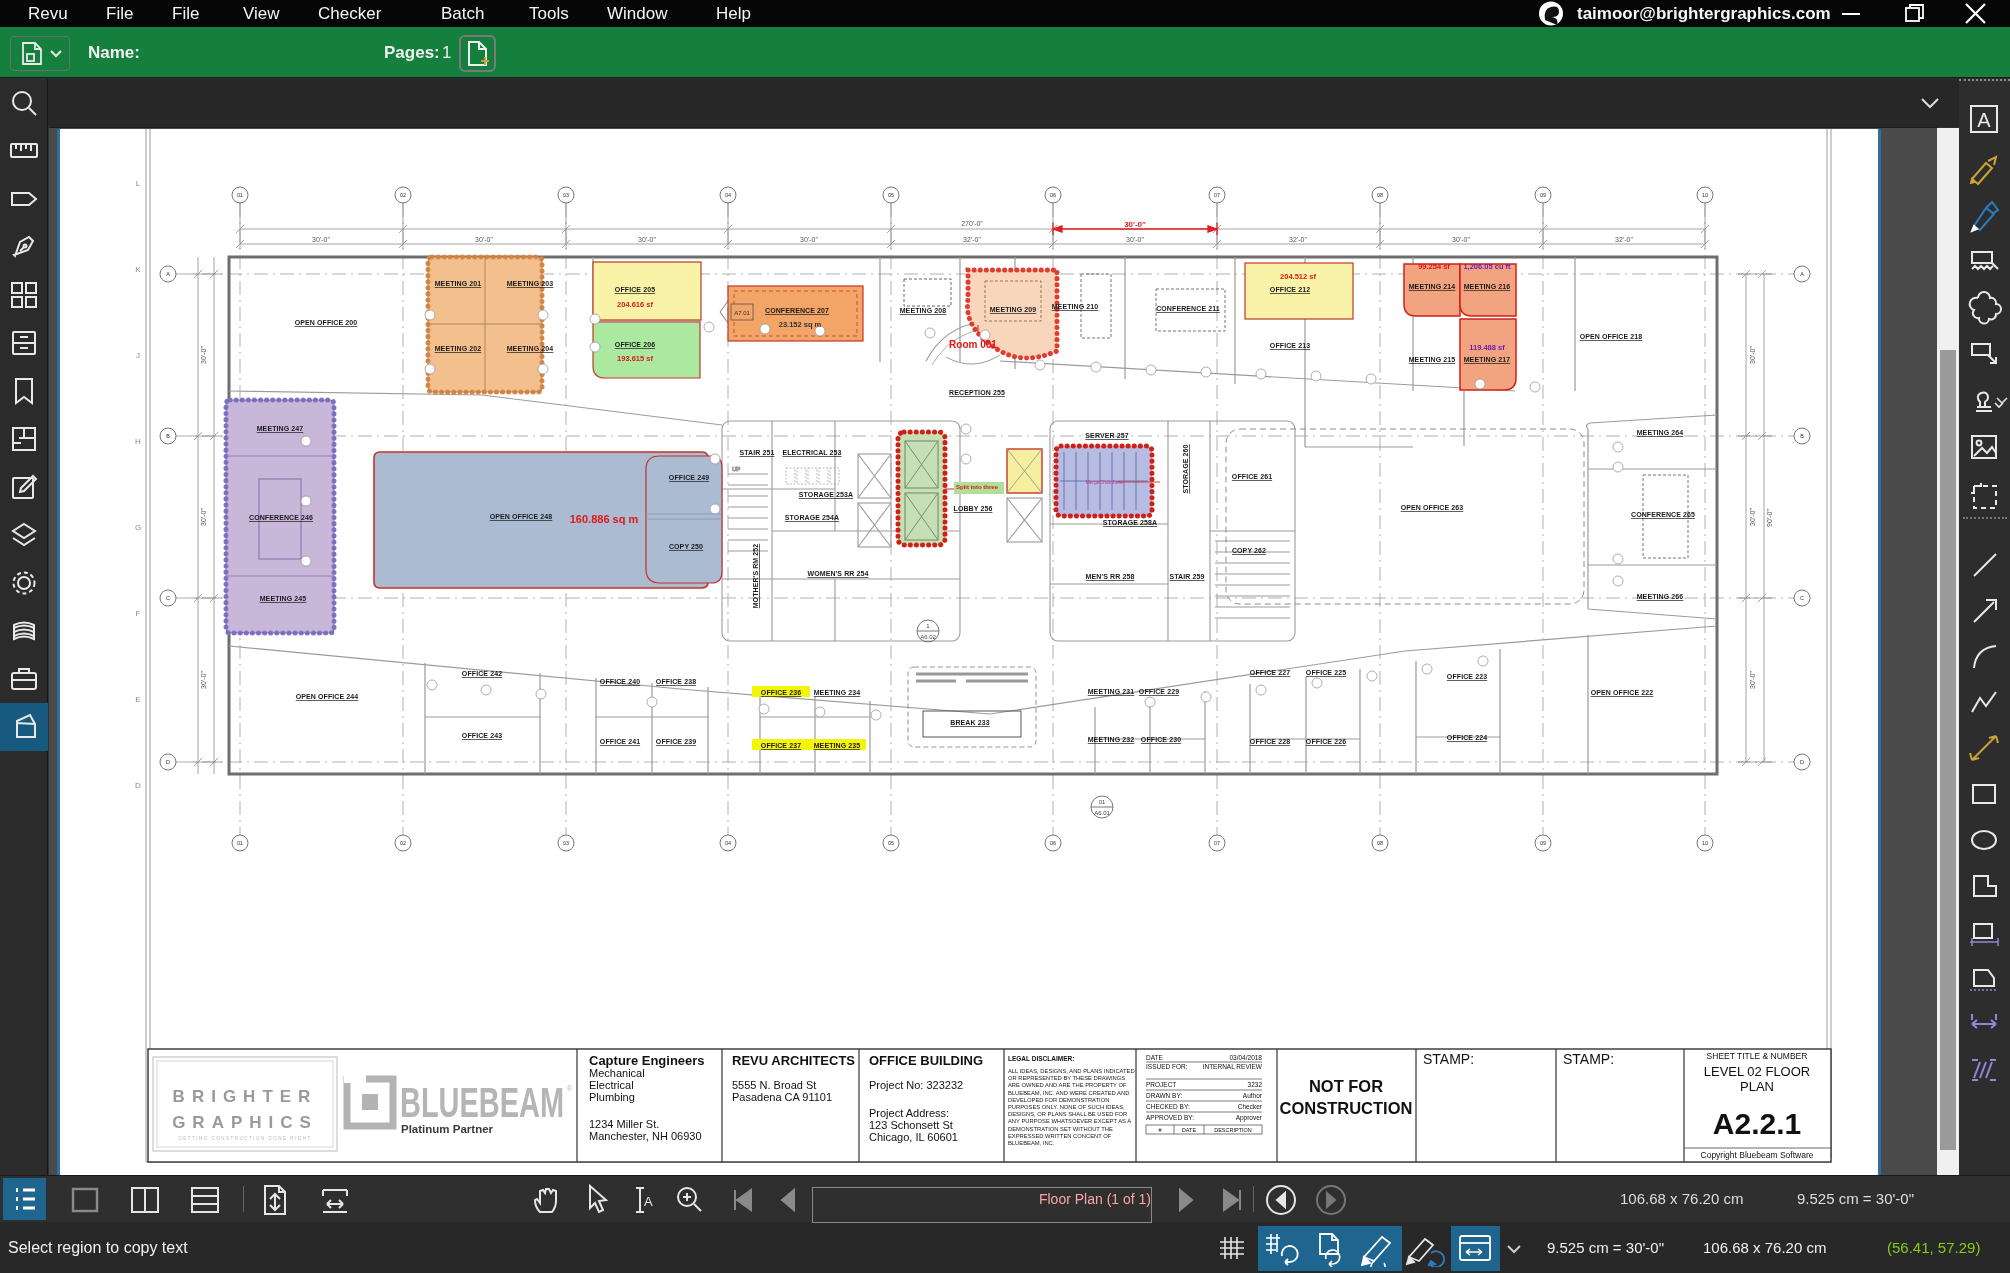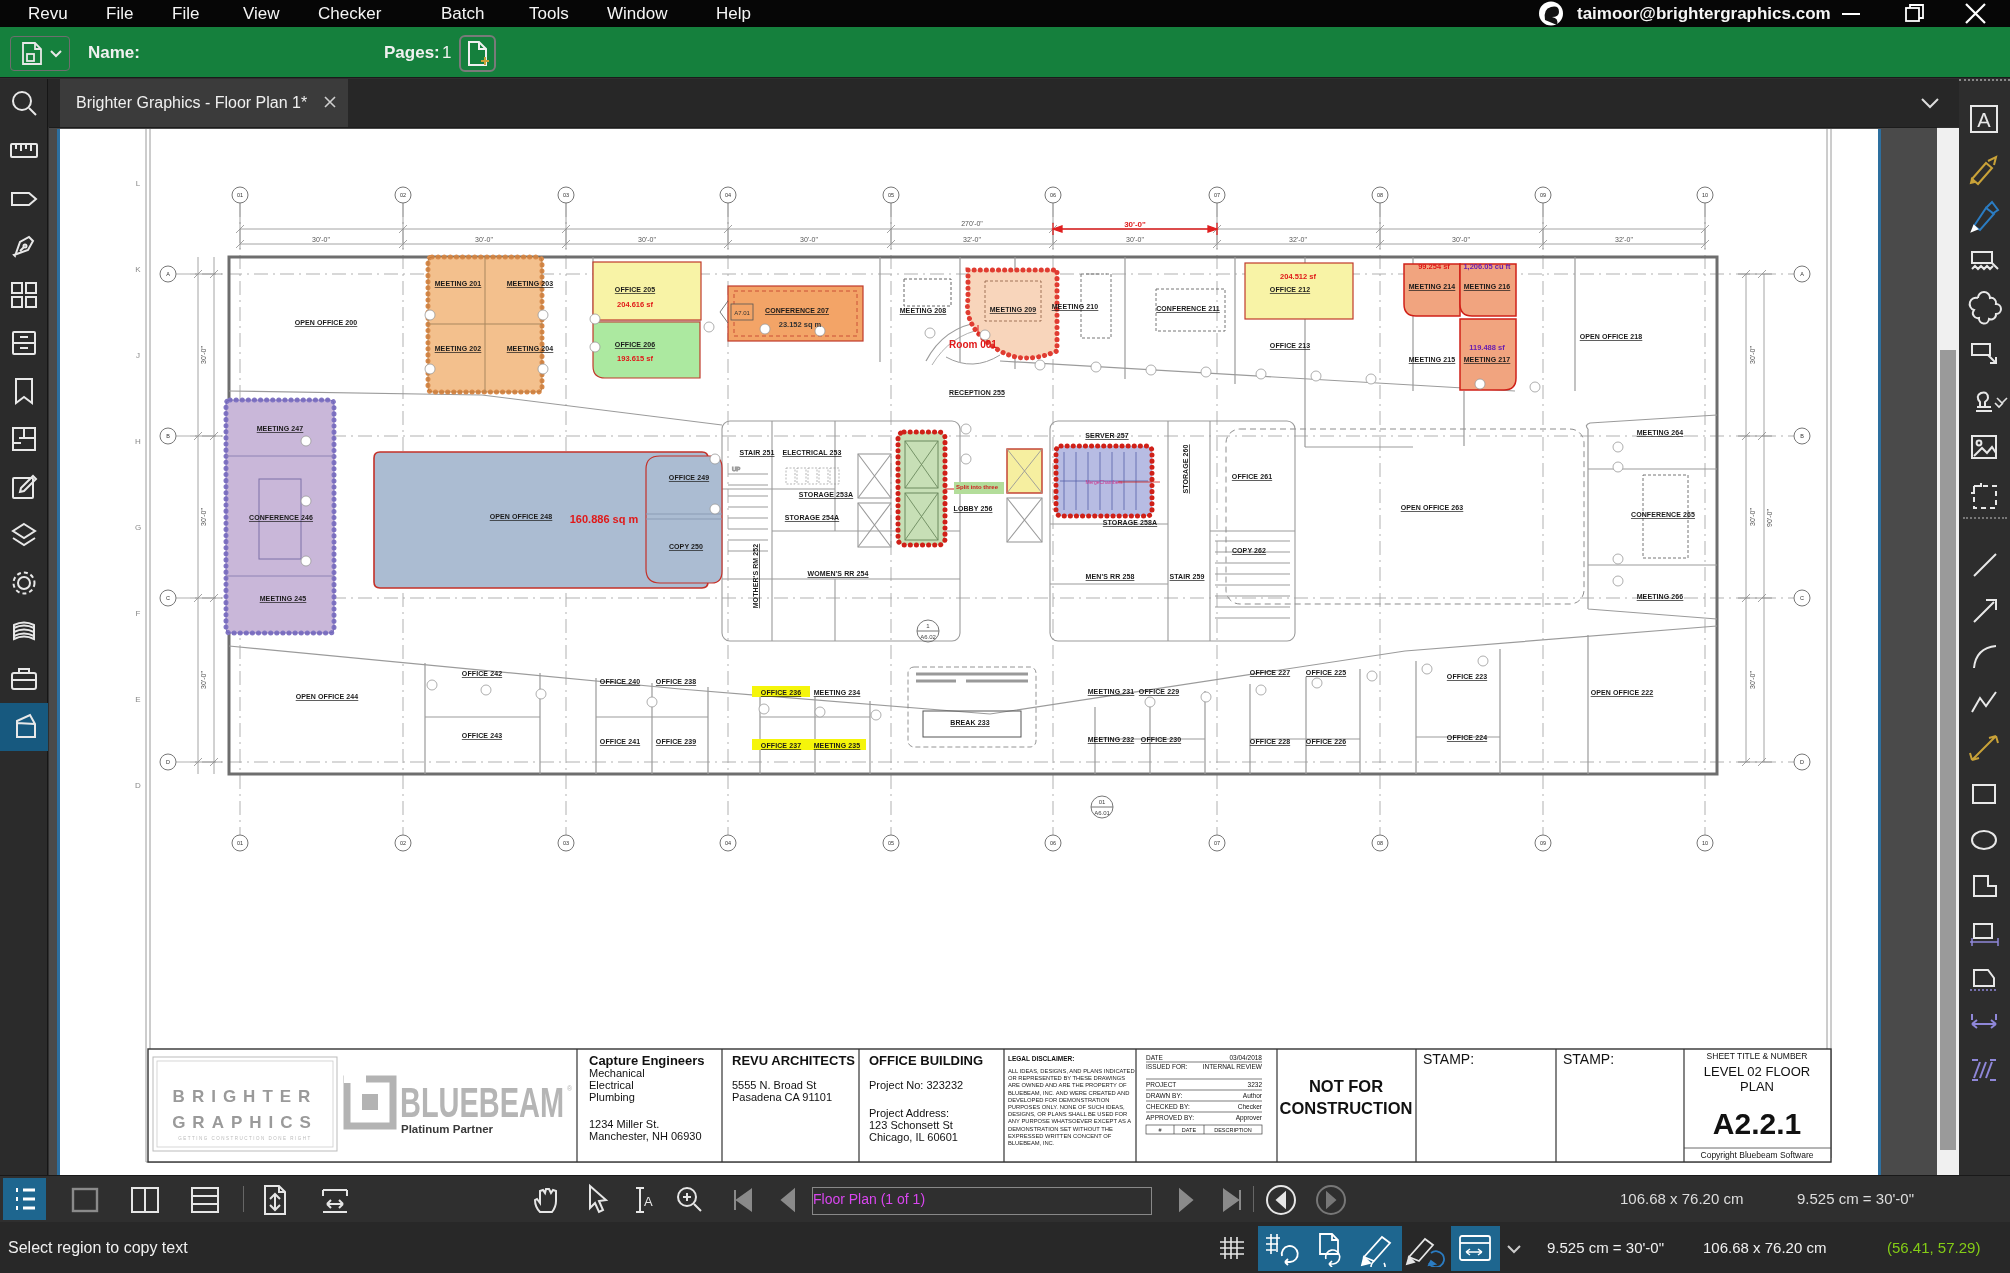--- a/index.html
+++ b/index.html
@@ -113,23 +113,20 @@
       </svg></div>
     <div style="position:absolute;left:0;top:576px;width:48px;height:48px;"><svg width="48" height="48" viewBox="0 0 48 48" fill="none" stroke="#e8e8e8" stroke-width="2">
         <rect x="12" y="18" width="24" height="16" rx="2"></rect>
         <path d="M19 18 v-4 h10 v4 M12 25 h24"></path>
       </svg></div>
     <div style="position:absolute;left:0;top:624px;width:48px;height:48px;background:#17597f;"><svg width="48" height="48" viewBox="0 0 48 48" fill="none" stroke="#e8e8e8" stroke-width="2">
         <path d="M17 34 v-16 l13 -6 5 9 v13 z M17 20 l18 1"></path>
       </svg></div>
   </div>
 <div id="tabbar">
-    <div id="tab">Brighter Graphics - Floor Plan 1*<svg class="abs" style="right:10px;top:15px" width="16" height="16" stroke="#cfcfcf" stroke-width="1.6">
-        <path d="M3 3 l10 10 M13 3 L3 13"></path>
-      </svg></div>
 <svg class="abs" style="left:1870px;top:16px" width="24" height="16" fill="none" stroke="#ddd" stroke-width="2">
       <path d="M4 4 l8 8 8 -8"></path>
     </svg>
 </div>
 <div id="canvas">
     <div id="page">
 <svg width="1818" height="1047" viewBox="0 0 1818 1047">
         <g stroke="#9a9a9a" stroke-width="1" fill="none">
 <path d="M86 0 V1033 M90 0 V1029 M1767 0 V1033 M1771 0 V1029 M86 1033 H1771 M90 1029 H1767"></path>
 </g>
@@ -715,21 +712,21 @@
 <div class="abs" style="left:672px;top:1182px;width:34px;height:36px"><svg width="34" height="36" viewBox="0 0 34 36" fill="none" stroke="#e6e6e6" stroke-width="2">
       <circle cx="15" cy="15" r="9"></circle>
       <path d="M22 22 l7 7 M15 11 v8 M11 15 h8"></path>
     </svg></div>
 <div class="abs" style="left:725px;top:1182px;width:34px;height:36px"><svg width="34" height="36" viewBox="0 0 34 36" fill="none" stroke="#8a8a8a" stroke-width="2">
       <path d="M10 8 v20 M26 8 L12 18 l14 10 z" fill="#8a8a8a"></path>
     </svg></div>
 <div class="abs" style="left:772px;top:1182px;width:34px;height:36px"><svg width="34" height="36" viewBox="0 0 34 36" fill="none" stroke="#8a8a8a" stroke-width="2">
       <path d="M22 8 L10 18 l12 10 z" fill="#8a8a8a"></path>
     </svg></div>
-<div class="abs" style="left:812px;top:1187px;width:340px;height:28px;border:1px solid #888;font-size:14px;text-align:left;line-height:23px;color:#d946ef">Floor Plan (1 of 1)</div>
+<div class="abs" style="left:812px;top:1187px;width:340px;height:36px;border:1px solid #888;font-size:14px;text-align:right;line-height:23px;color:#fca5a5">Floor Plan (1 of 1)</div>
 <div class="abs" style="left:1168px;top:1182px;width:34px;height:36px"><svg width="34" height="36" viewBox="0 0 34 36" fill="none" stroke="#8a8a8a" stroke-width="2">
       <path d="M12 8 l12 10 -12 10 z" fill="#8a8a8a"></path>
     </svg></div>
 <div class="abs" style="left:1214px;top:1182px;width:34px;height:36px"><svg width="34" height="36" viewBox="0 0 34 36" fill="none" stroke="#8a8a8a" stroke-width="2">
       <path d="M10 8 l14 10 -14 10 z M26 8 v20" fill="#8a8a8a"></path>
     </svg></div>
 <div class="abs" style="left:1253px;top:1186px;width:1px;height:26px;background:#666"></div>
 <div class="abs" style="left:1264px;top:1182px;width:34px;height:36px"><svg width="34" height="36" viewBox="0 0 34 36" fill="none" stroke="#e6e6e6" stroke-width="2">
       <circle cx="17" cy="18" r="14"></circle>
       <path d="M21 11 l-8 7 8 7 z" fill="#e6e6e6"></path>

